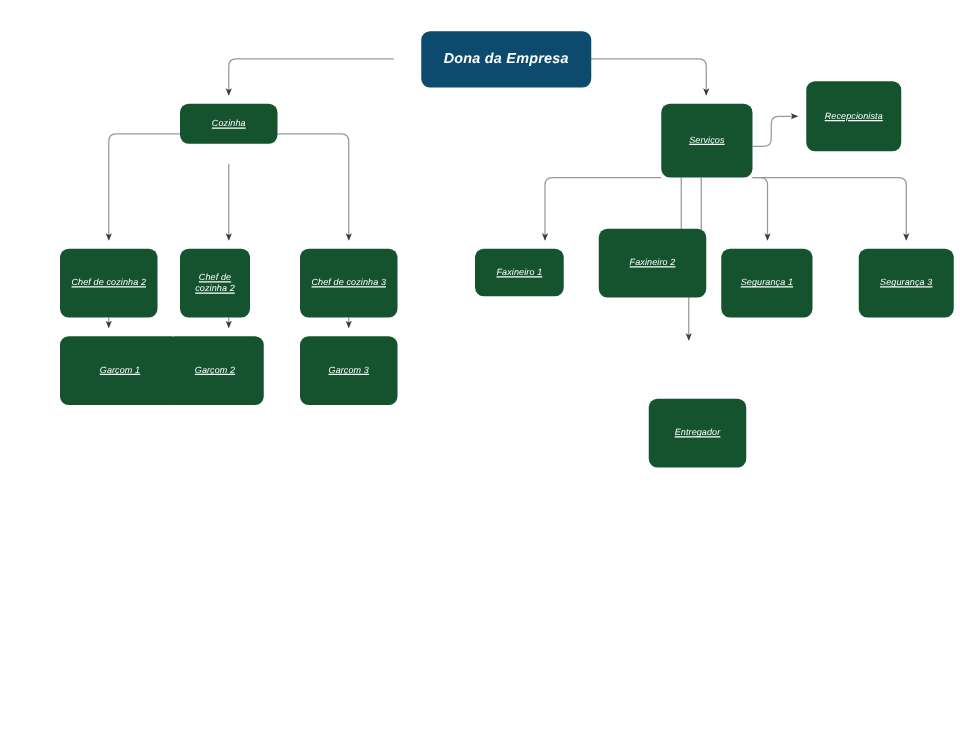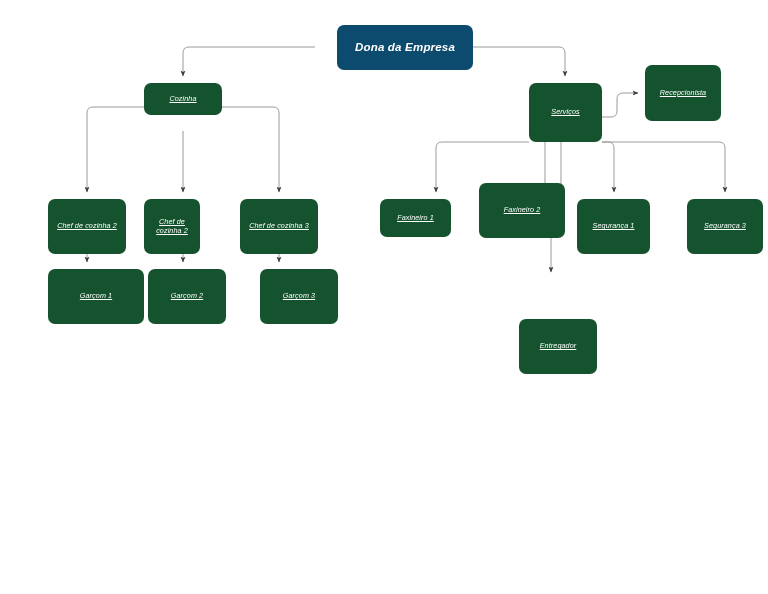--- a/index.html
+++ b/index.html
@@ -108,24 +108,24 @@
       </div>
       <div class="node node-std" style="left: 144px; top: 199px; width: 56px; height: 55px;">
         <span class="node-label">Chef de cozinha 2</span>
       </div>
       <div class="node node-std" style="left: 240px; top: 199px; width: 78px; height: 55px;">
         <span class="node-label">Chef de cozinha 3</span>
       </div>
       <div class="node node-std" style="left: 48px; top: 269px; width: 96px; height: 55px;">
         <span class="node-label">Garçom 1</span>
       </div>
-      <div class="node node-std" style="left: 148px; top: 269px; width: 78px; height: 55px;">
+      <div class="node node-std" style="left: 133px; top: 269px; width: 78px; height: 55px;">
         <span class="node-label">Garçom 2</span>
       </div>
-      <div class="node node-std" style="left: 240px; top: 269px; width: 78px; height: 55px; margin-left: 20px;">
+      <div class="node node-std" style="left: 240px; top: 269px; width: 78px; height: 55px;">
         <span class="node-label">Garçom 3</span>
       </div>
       <div class="node node-std" style="left: 380px; top: 199px; width: 71px; height: 38px;">
         <span class="node-label">Faxineiro 1</span>
       </div>
       <div class="node node-std" style="left: 479px; top: 183px; width: 86px; height: 55px;">
         <span class="node-label">Faxineiro 2</span>
       </div>
       <div class="node node-std" style="left: 577px; top: 199px; width: 73px; height: 55px;">
         <span class="node-label">Segurança 1</span>

